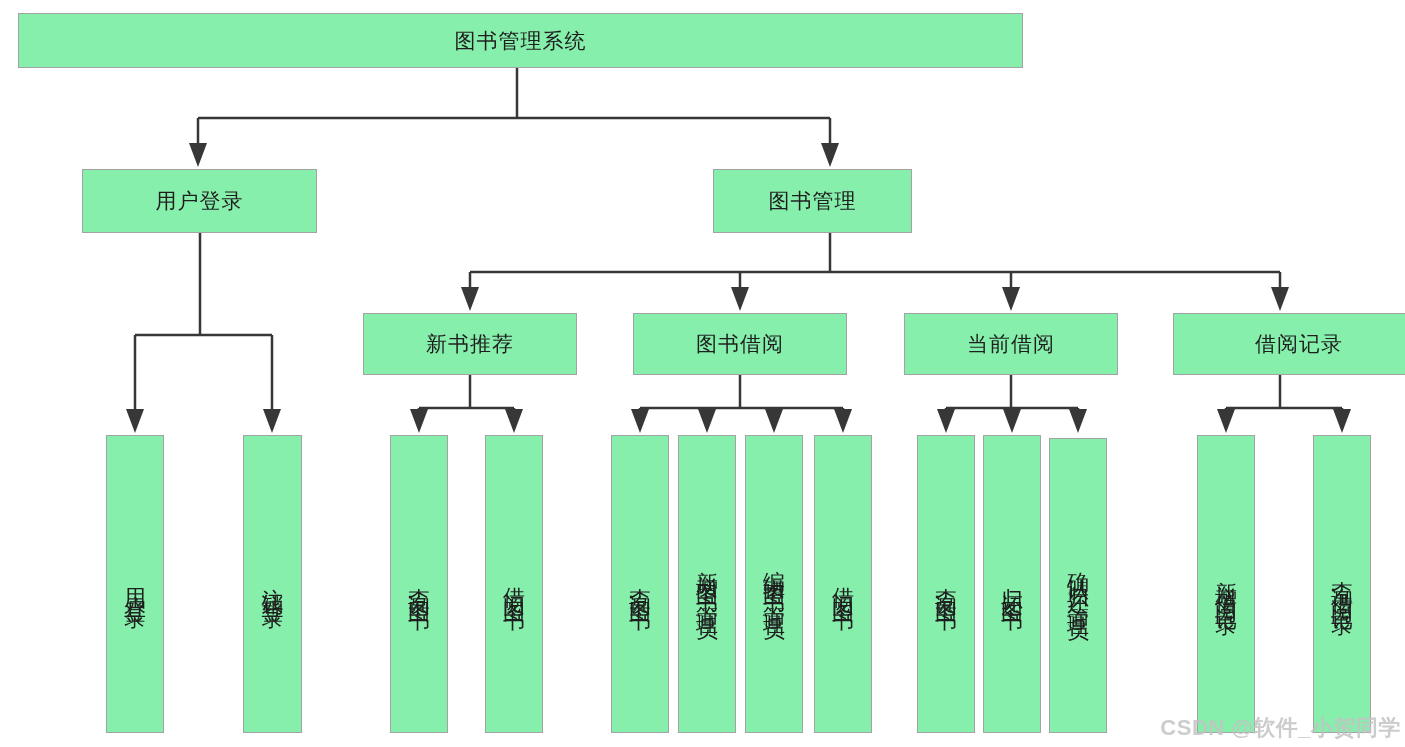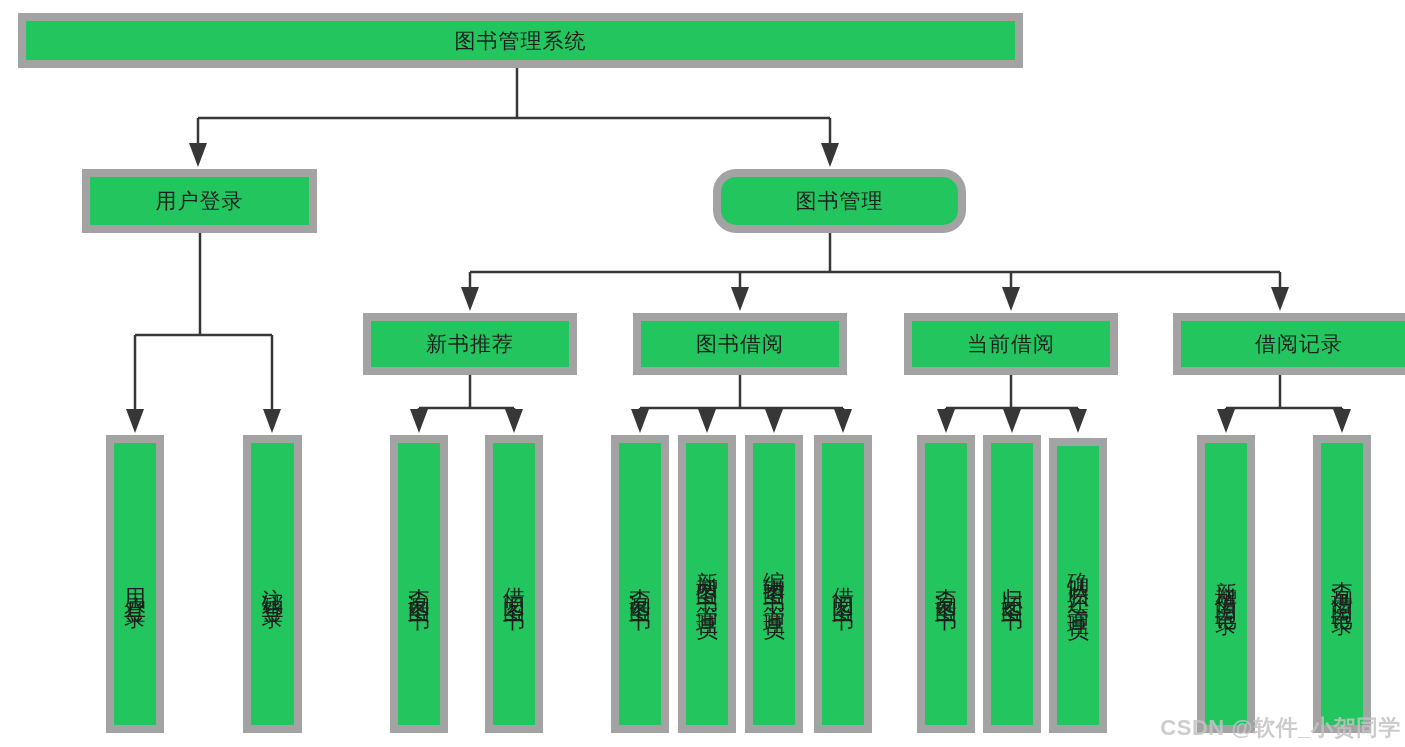--- a/index.html
+++ b/index.html
@@ -19,22 +19,22 @@
     position: absolute;
     left: 0;
     top: 0;
     width: 1405px;
     height: 747px;
     pointer-events: none;
   }
   .box {
     position: absolute;
     box-sizing: border-box;
-    border: 8px solid #a3a3a3;
-    background: #22c55e;
+    border: 1px solid #a3a3a3;
+    background: #86efac;
     display: flex;
     align-items: center;
     justify-content: center;
     color: #1e1e1e;
     font-size: 21px;
     letter-spacing: 1px;
     z-index: 2;
   }
   .vert {
     font-size: 22px;
@@ -128,21 +128,21 @@
     </g>
   </svg>
 
   <div class="box" style="left:18px; top:13px; width:1005px; height:55px;">
     <span>图书管理系统</span>
   </div>
 
   <div class="box" style="left:82px; top:169px; width:235px; height:64px;">
     <span>用户登录</span>
   </div>
-  <div class="box" style="left:713px; top:169px; width:253px; height:64px;border-radius:23px;">
+  <div class="box" style="left:713px; top:169px; width:199px; height:64px;">
     <span>图书管理</span>
   </div>
 
   <div class="box" style="left:633px; top:313px; width:214px; height:62px;">
     <span>图书借阅</span>
   </div>
   <div class="box" style="left:363px; top:313px; width:214px; height:62px;">
     <span>新书推荐</span>
   </div>
   <div class="box" style="left:904px; top:313px; width:214px; height:62px;text-align:right;">

